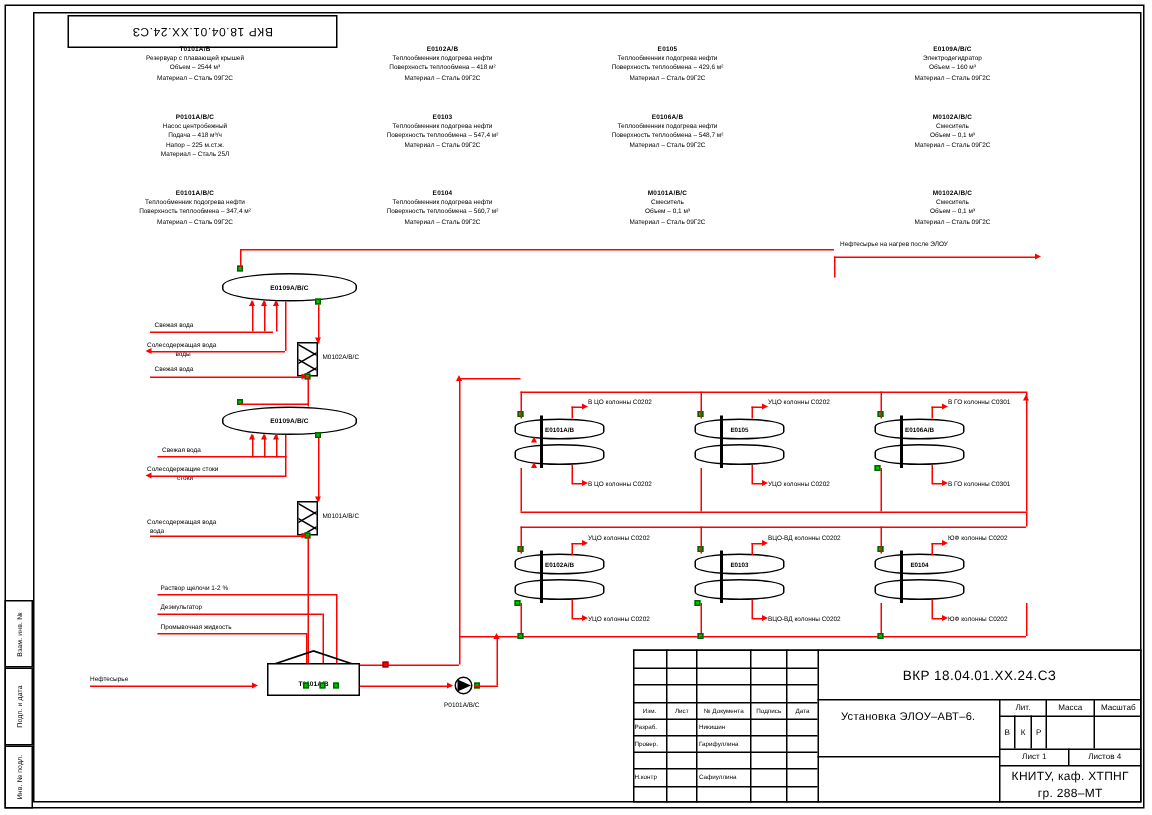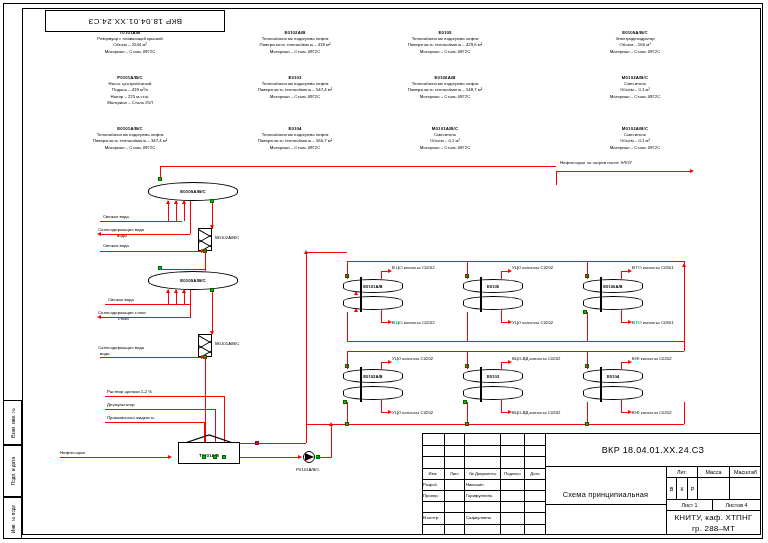--- a/index.html
+++ b/index.html
@@ -467,21 +467,21 @@
   <div class="tcell left" style="left:465px;top:479px;width:35px;height:11px;">Никишин</div>
   <div class="tcell left" style="left:422px;top:490px;width:22px;height:11px;">Провер.</div>
   <div class="tcell left" style="left:465px;top:490px;width:35px;height:11px;">Гарифуллина</div>
   <div class="tcell left" style="left:422px;top:512px;width:22px;height:11px;">Н.контр</div>
   <div class="tcell left" style="left:465px;top:512px;width:35px;height:11px;">Сафиуллина</div>
 
   <div class="tb-line" style="left:545px;top:466px;width:216px;height:1px;"></div>
   <div class="tcell tbig" style="left:546px;top:433px;width:214px;height:33px;">ВКР 18.04.01.XX.24.СЗ</div>
 
   <div class="tb-line" style="left:666px;top:466px;width:1px;height:69px;"></div>
-  <div class="tcell tmed" style="left:546px;top:484px;width:119px;height:20px;">Схема принципиальная</div>
+  <div class="tcell tmed" style="left:546px;top:467px;width:119px;height:20px;">Установка ЭЛОУ–АВТ–6.</div>
   <div class="tb-line" style="left:545px;top:504px;width:121px;height:1px;"></div>
 
   <div class="tb-line" style="left:666px;top:477px;width:95px;height:1px;"></div>
   <div class="tb-line" style="left:697px;top:466px;width:1px;height:33px;"></div>
   <div class="tb-line" style="left:729px;top:466px;width:1px;height:33px;"></div>
   <div class="tcell tsm" style="left:667px;top:467px;width:30px;height:10px;">Лит.</div>
   <div class="tcell tsm" style="left:698px;top:467px;width:31px;height:10px;">Масса</div>
   <div class="tcell tsm" style="left:730px;top:467px;width:31px;height:10px;">Масштаб</div>
 
   <div class="tb-line" style="left:676px;top:477px;width:1px;height:22px;"></div>

